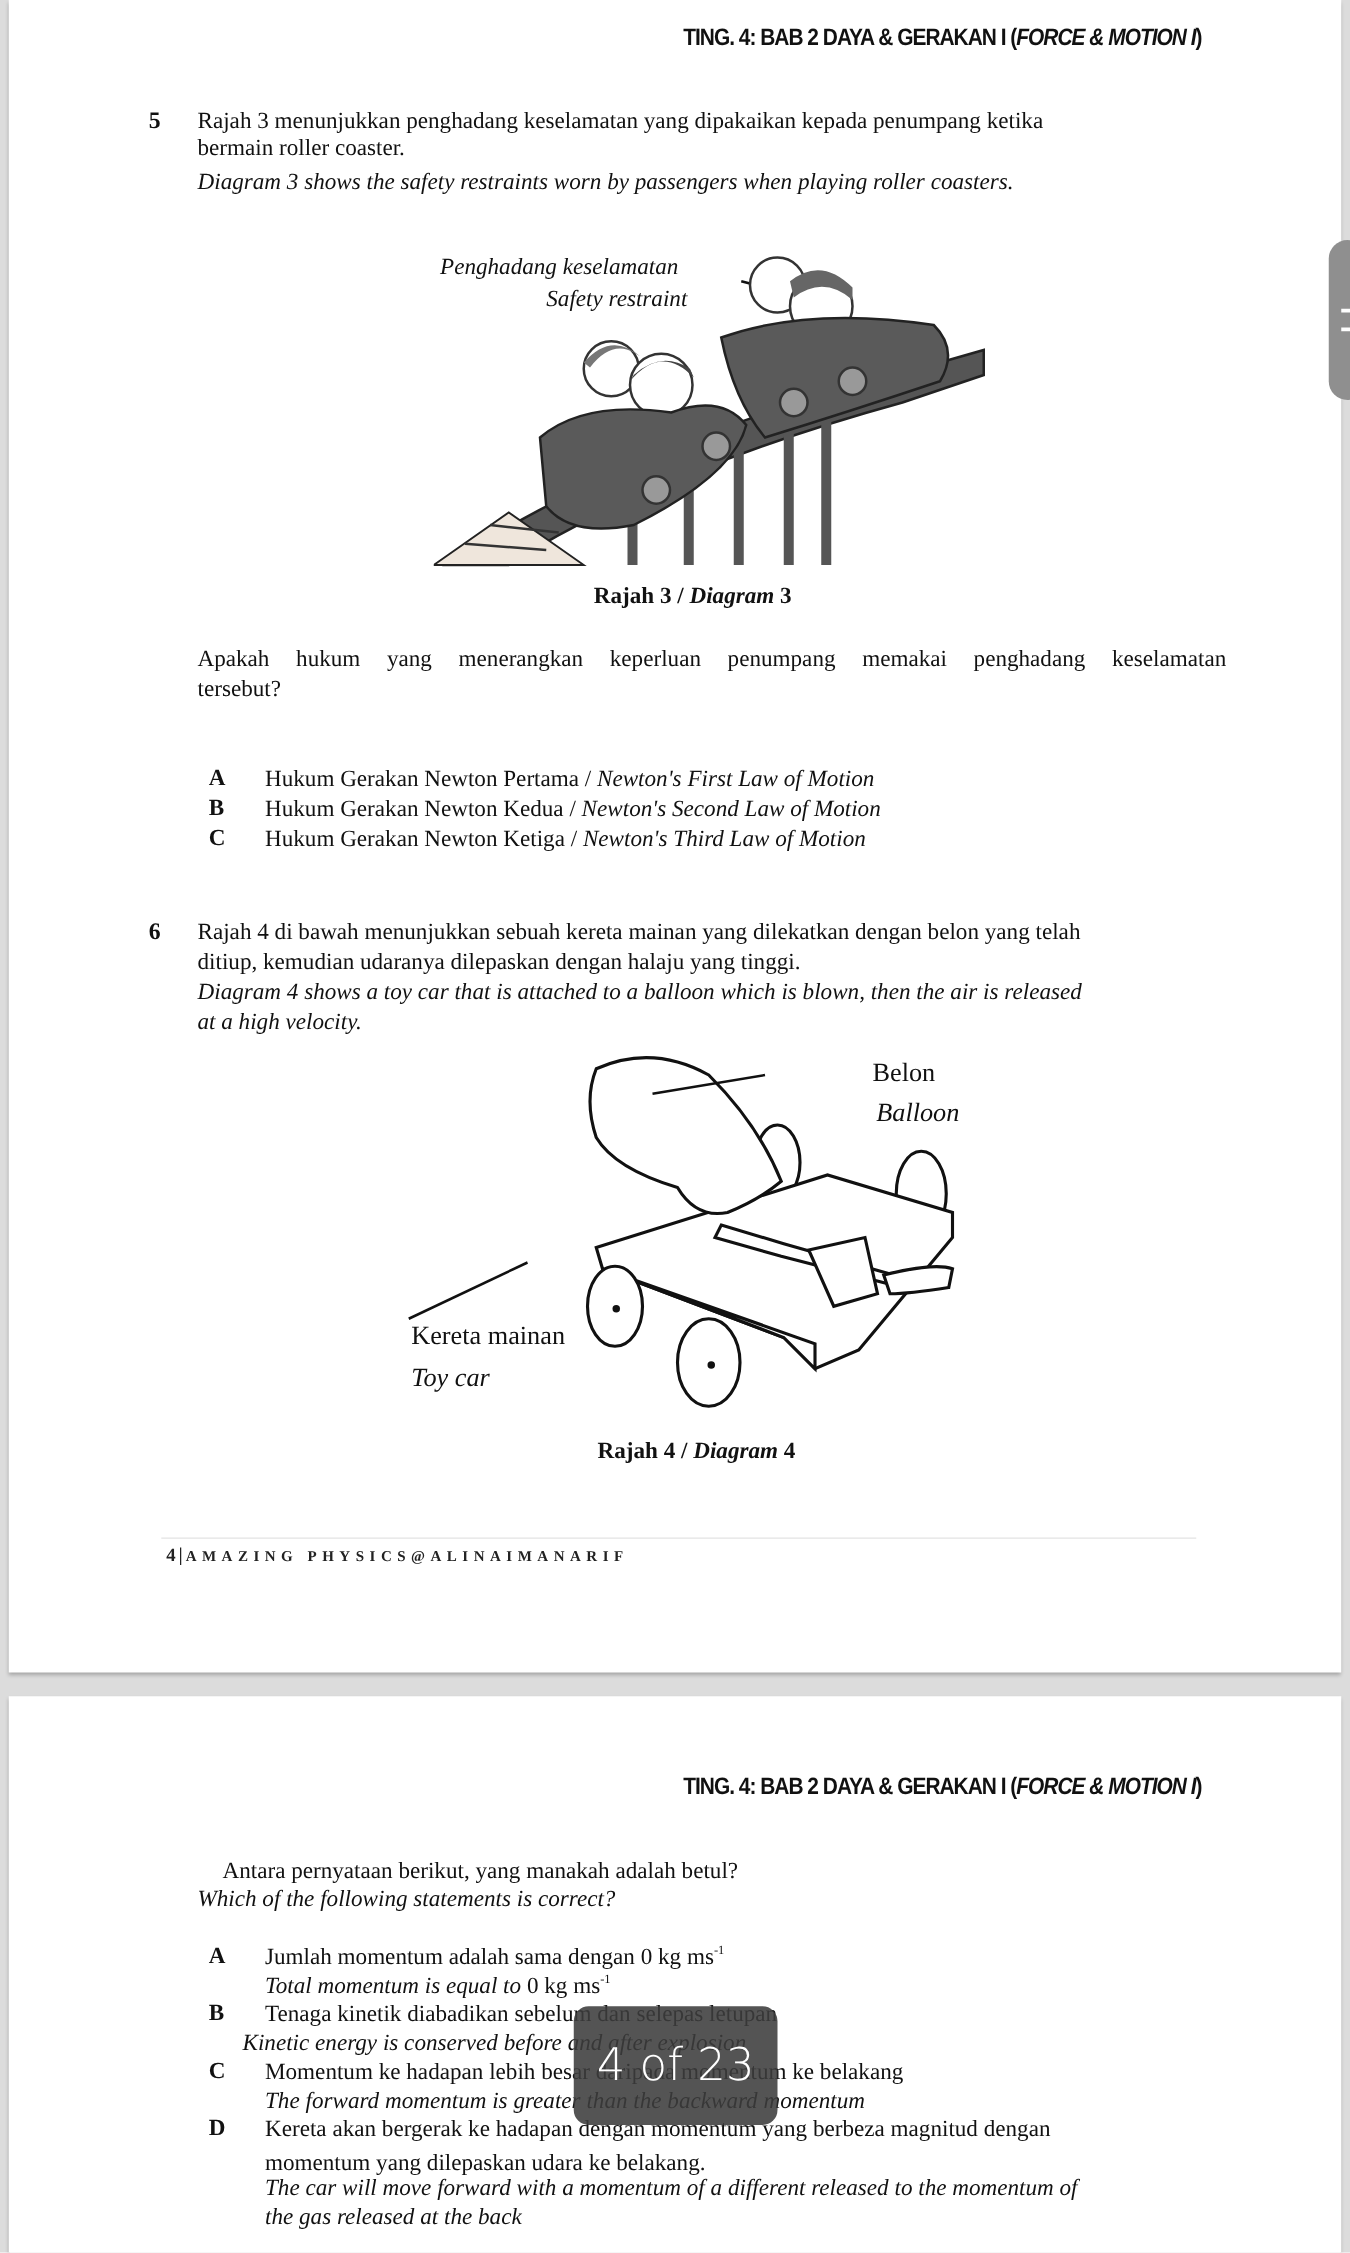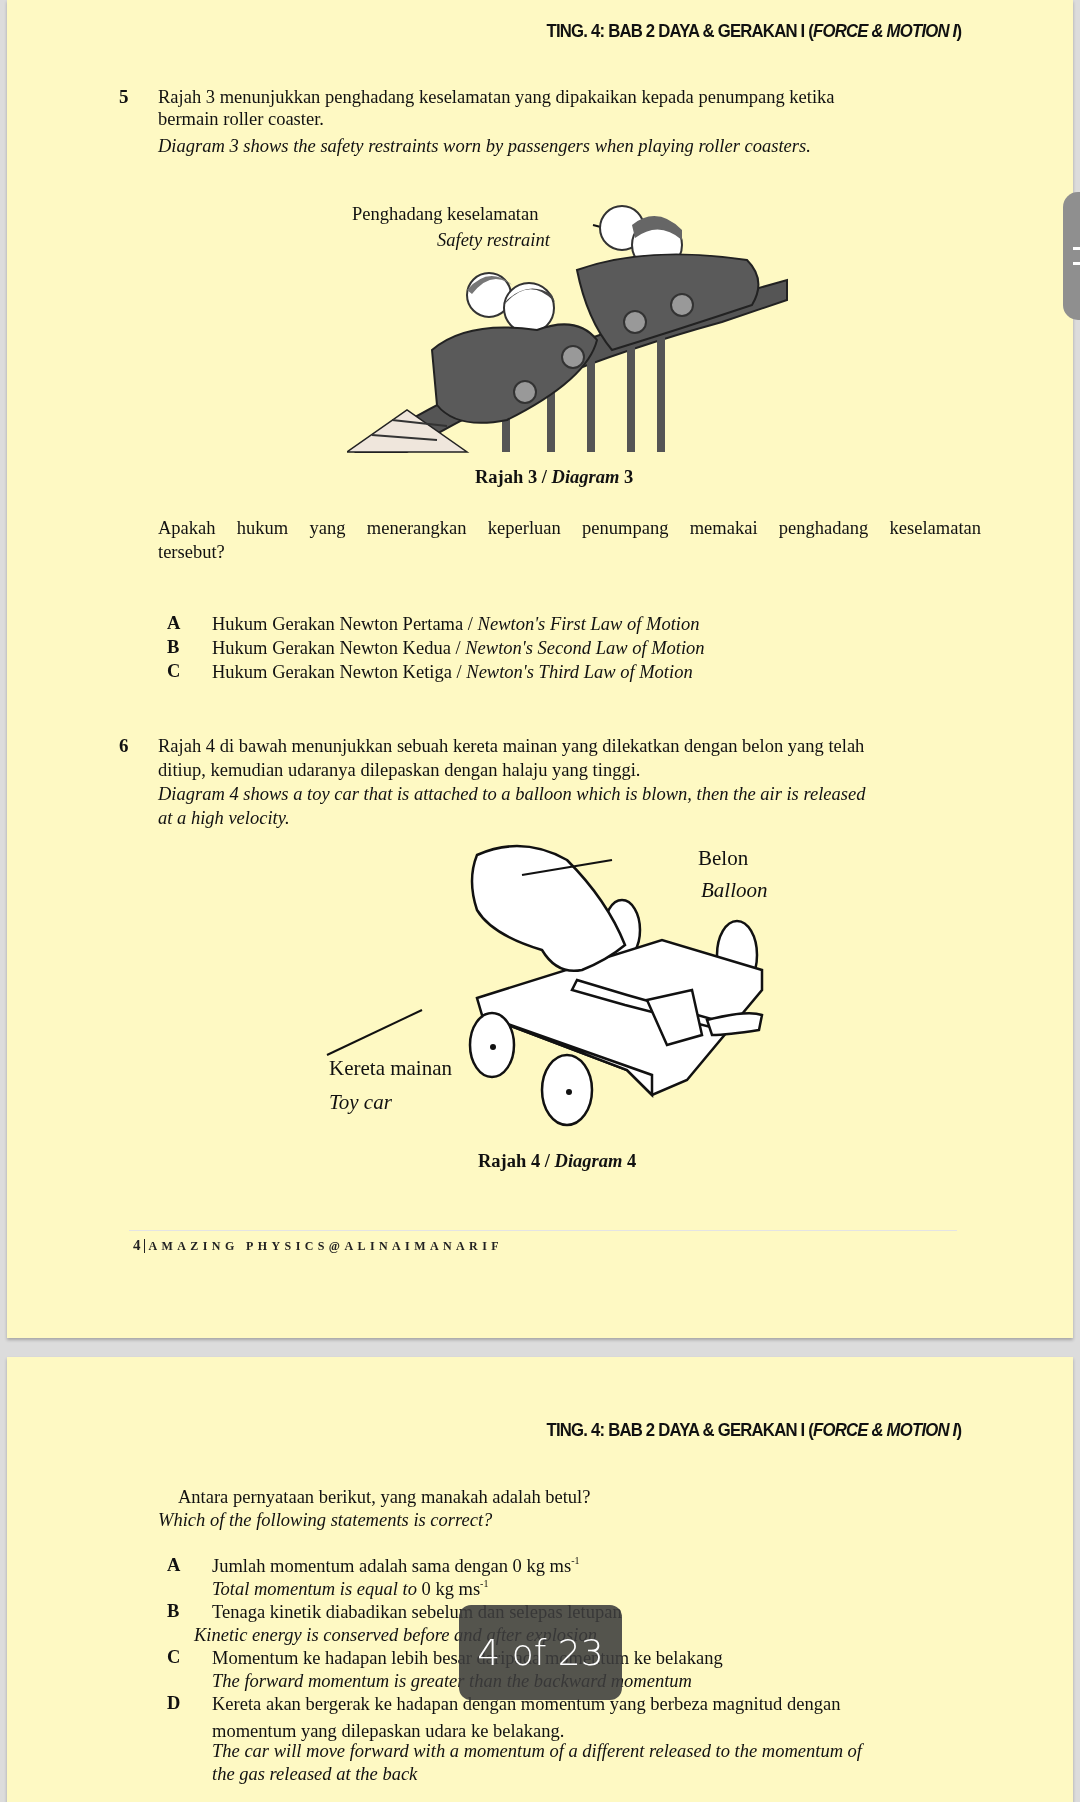--- a/index.html
+++ b/index.html
@@ -3,21 +3,21 @@
 <meta charset="utf-8">
 <style>
   html, body { margin:0; padding:0; }
   body {
     width:1080px; height:1802px; overflow:hidden; position:relative;
     background:#dcdcdc;
     font-family:"Liberation Serif", "DejaVu Serif", serif;
     color:#111;
   }
   .page {
-    position:absolute; left:7px; width:1066px; background:#fef9c3;
+    position:absolute; left:7px; width:1066px; background:#ffffff;
     box-shadow: 0 2px 3px rgba(0,0,0,0.25);
   }
   #page1 { top:0; height:1338px; }
   #page2 { top:1357px; height:460px; }
   .hdr {
     position:absolute; right:112px;
     font-family:"Liberation Sans", "DejaVu Sans", sans-serif;
     font-weight:bold; font-size:19px; letter-spacing:-0.9px;
     transform:scaleX(0.88); transform-origin:right center;
     white-space:nowrap;
@@ -53,21 +53,21 @@
 <body>
 
 <div class="page" id="page1">
   <div class="hdr" style="top:20px;"><span>TING. 4: BAB 2 DAYA &amp; GERAKAN I  (</span><i>FORCE &amp; MOTION I</i><span>)</span></div>
 
   <div class="qnum" style="left:112px; top:86px;">5</div>
   <div class="txt" style="left:151px; top:86px;">Rajah 3 menunjukkan penghadang keselamatan yang dipakaikan kepada penumpang ketika</div>
   <div class="txt" style="left:151px; top:108px;">bermain roller coaster.</div>
   <div class="txt it" style="left:151px; top:135px;">Diagram 3 shows the safety restraints worn by passengers when playing roller coasters.</div>
 
-  <div class="txt" style="left:345px; top:203px;">Penghadang keselamatan</div>
+  <div class="txt" style="left:345px; top:203px;font-style:italic;">Penghadang keselamatan</div>
   <div class="txt it" style="left:430px; top:229px;">Safety restraint</div>
   <svg style="left:340px; top:190px;" width="560" height="270" viewBox="0 0 560 270">
 
     <line x1="246" y1="35" x2="312" y2="52" stroke="#111" stroke-width="2"></line>
     <polygon points="318,55 305,46 303,58" fill="#111"></polygon>
 
     <path d="M10,262 C120,190 250,140 370,110 L440,90 L440,110 L375,132 C255,165 140,210 60,262 Z" fill="#555" stroke="#222" stroke-width="2"></path>
     <path d="M0,262 L60,220 L120,262 Z" fill="#efe6dc" stroke="#222" stroke-width="1.5"></path>
     <line x1="25" y1="245" x2="90" y2="250" stroke="#333" stroke-width="2"></line>
     <line x1="45" y1="230" x2="100" y2="236" stroke="#333" stroke-width="2"></line>

